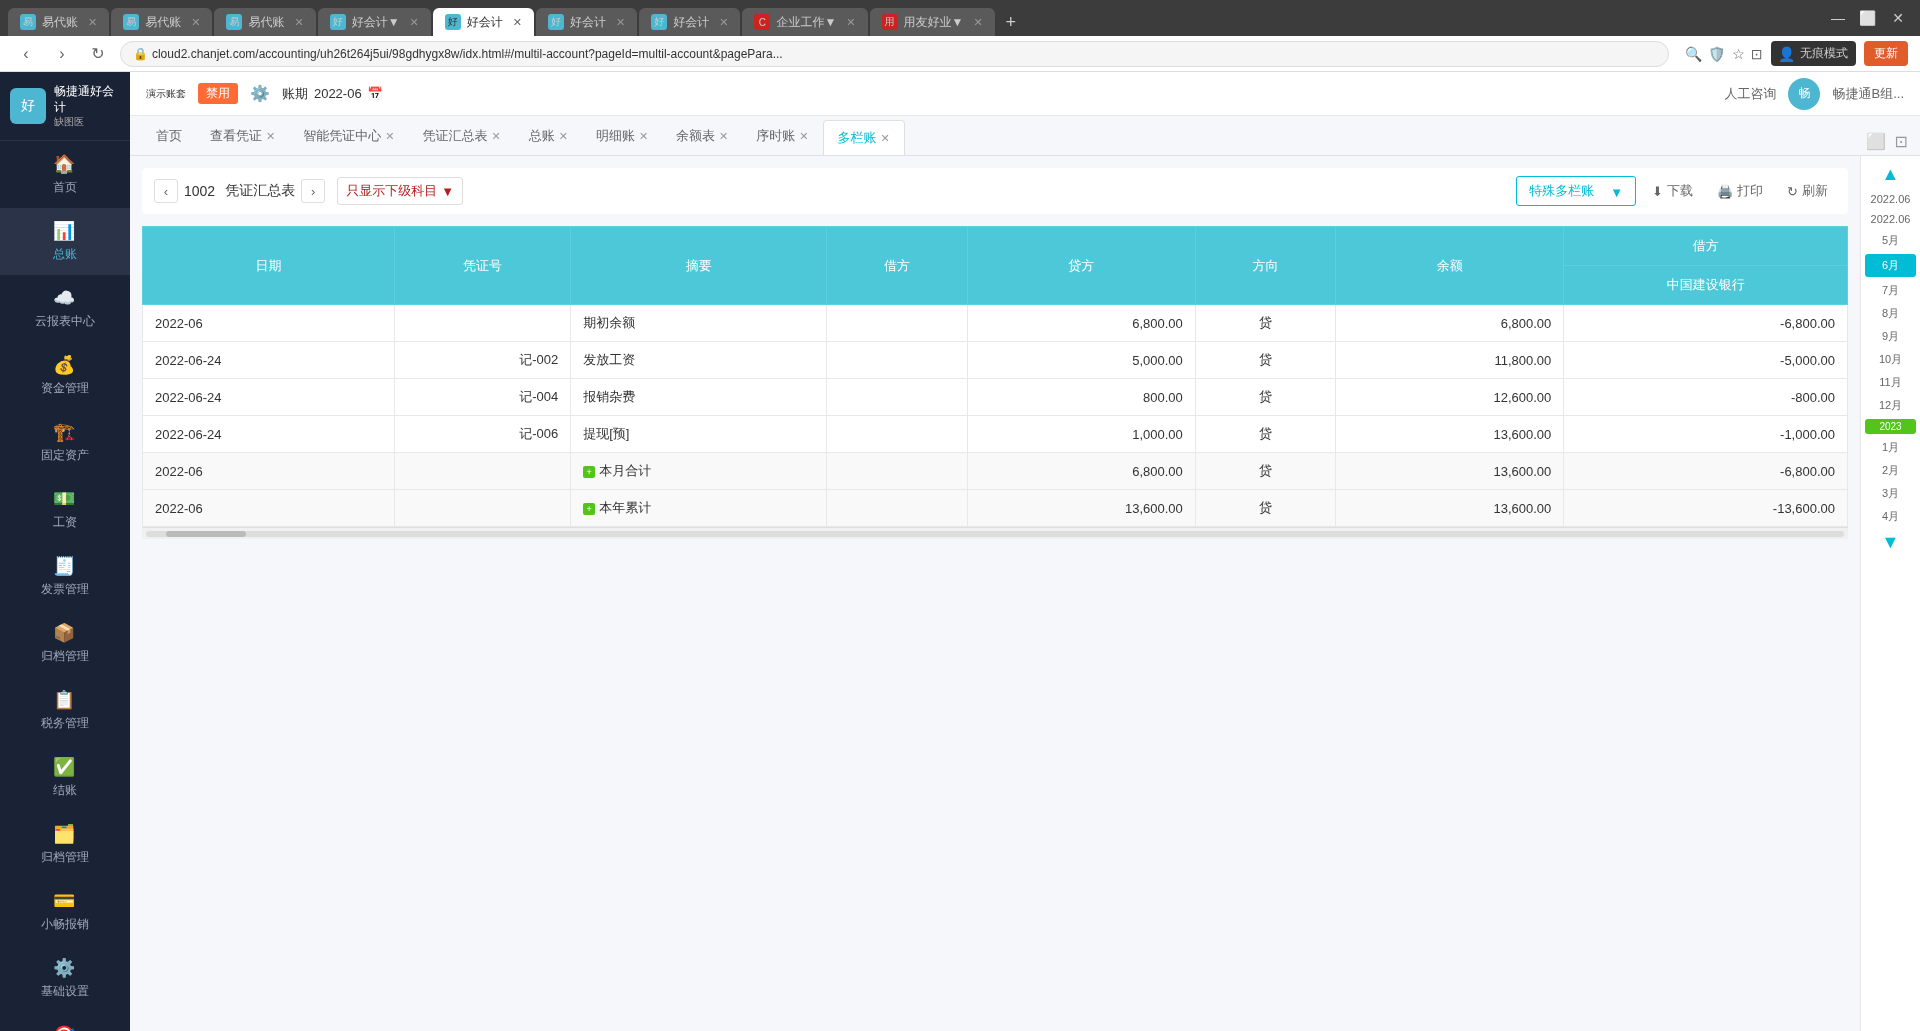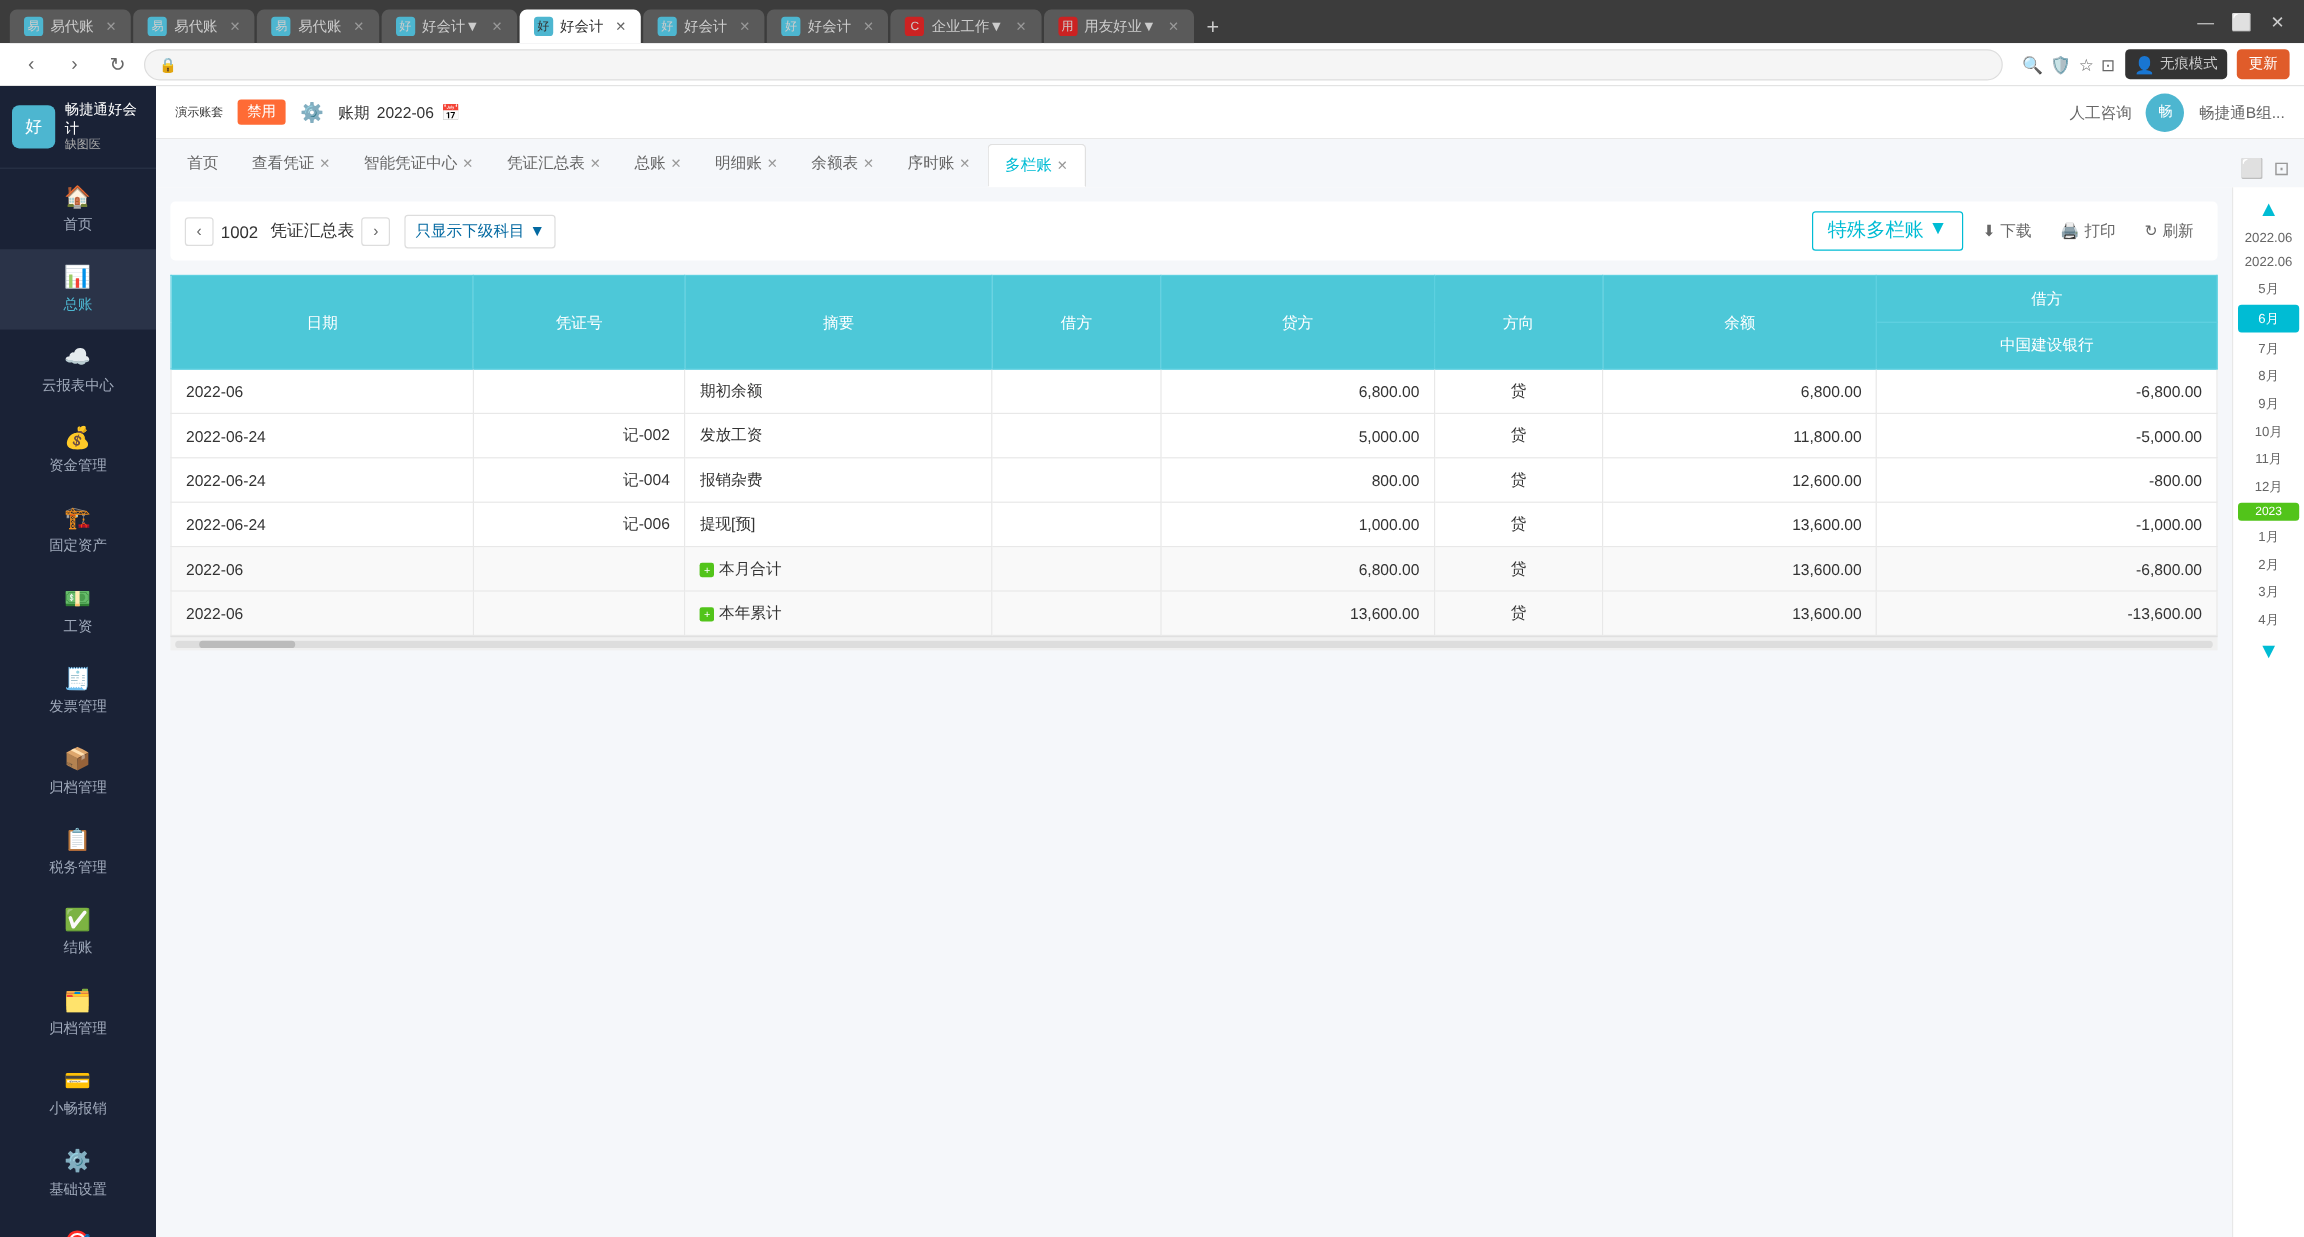--- a/index.html
+++ b/index.html
@@ -57,23 +57,23 @@
     .tab-collapse { margin-left: auto; display: flex; align-items: center; gap: 8px; padding-bottom: 4px; }
 
     
     .content-area { flex: 1; display: flex; overflow: hidden; }
     .ledger-content { flex: 1; padding: 12px; overflow-y: auto; background: #f5f7fa; }
 
     
     .ledger-toolbar { display: flex; align-items: center; gap: 12px; margin-bottom: 12px; background: #fff; padding: 8px 12px; border-radius: 4px; }
     .account-nav { display: flex; align-items: center; gap: 6px; }
     .nav-arrow { width: 24px; height: 24px; border: 1px solid #ddd; border-radius: 3px; display: flex; align-items: center; justify-content: center; cursor: pointer; color: #666; }
-    .filter-select { display: flex; align-items: center; gap: 4px; border: 1px solid #ddd; border-radius: 3px; padding: 4px 8px; cursor: pointer; font-size: 13px; color: #0369a1; }
+    .filter-select { display: flex; align-items: center; gap: 4px; border: 1px solid #ddd; border-radius: 3px; padding: 4px 8px; cursor: pointer; font-size: 13px; color: #b91c1c; }
     .toolbar-right { margin-left: auto; display: flex; align-items: center; gap: 8px; }
-    .special-btn { border: 1px solid #00bcd4; color: #00bcd4; border-radius: 3px; padding: 5px 12px; font-size: 16px; cursor: pointer; display: flex; align-items: flex-start; gap: 4px; background: #fff; }
+    .special-btn { border: 1px solid #00bcd4; color: #00bcd4; border-radius: 3px; padding: 5px 12px; font-size: 13px; cursor: pointer; display: flex; align-items: flex-end; gap: 16px; background: #fff; }
     .action-btn { color: #666; font-size: 13px; cursor: pointer; display: flex; align-items: center; gap: 4px; padding: 5px 8px; }
 
     
     .ledger-table { width: 100%; border-collapse: collapse; background: #fff; }
     .ledger-table th { background: #4dc8d8; color: #fff; padding: 10px 12px; text-align: center; font-size: 13px; font-weight: normal; border: 1px solid #5dd0e0; }
     .ledger-table td { padding: 9px 12px; border: 1px solid #e8e8e8; font-size: 13px; color: #333; }
     .amount-cell { text-align: right; }
     .direction-cell { text-align: center; }
     .link-cell { color: #00bcd4; cursor: pointer; text-align: right; }
     .summary-row td { background: #f9f9f9; }
@@ -151,20 +151,21 @@
     <div class="browser-btn">✕</div>
   </div>
 </div>
 
 <div class="address-bar">
   <div class="nav-btn">‹</div>
   <div class="nav-btn">›</div>
   <div class="nav-btn">↻</div>
   <div class="url-bar">
     <span style="color:#666;margin-right:4px;">🔒</span>
+    <span class="url-text">cloud2.chanjet.com/accounting/uh26t264j5ui/98gdhygx8w/idx.html#/multil-account?pageId=multil-account&amp;pagePara...</span>
   </div>
   <div class="addr-icons">
     <span class="addr-icon">🔍</span>
     <span class="addr-icon">🛡️</span>
     <span class="addr-icon">☆</span>
     <span class="addr-icon">⊡</span>
   </div>
   <div class="no-trace">
     <span style="font-size:14px;">👤</span>
     <span>无痕模式</span>

